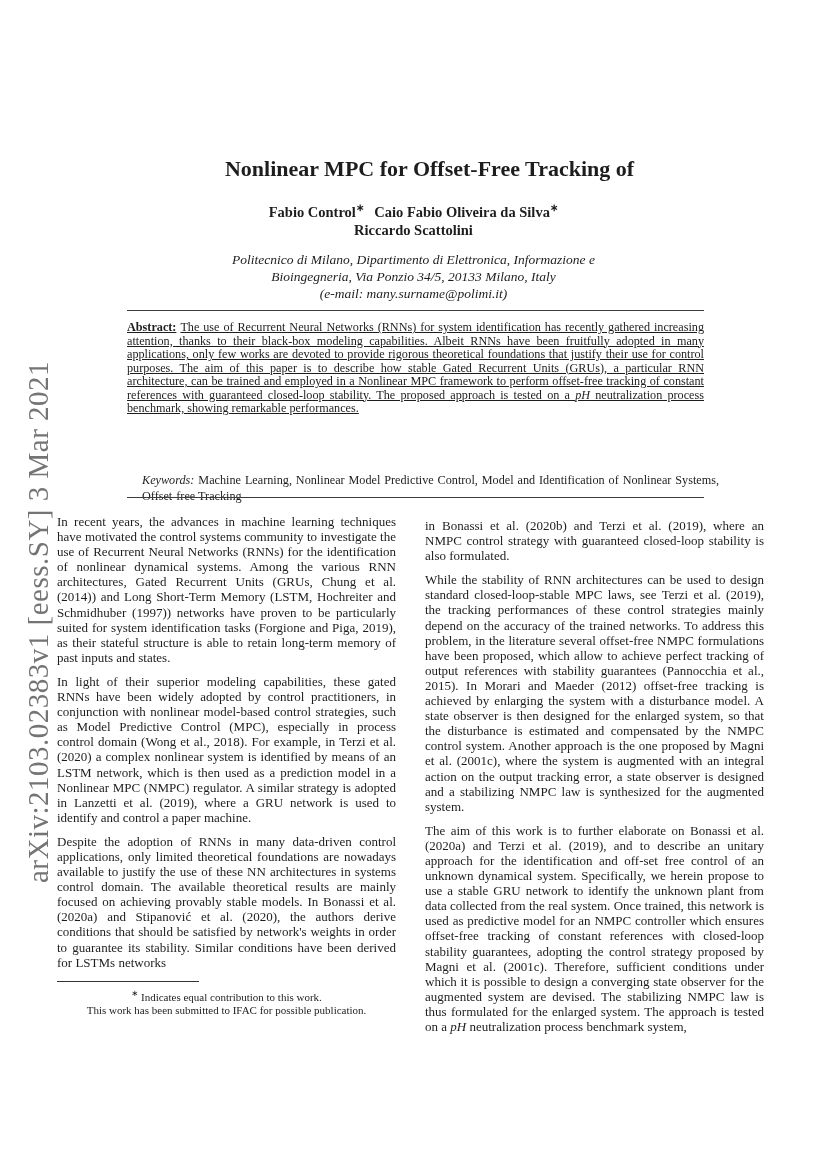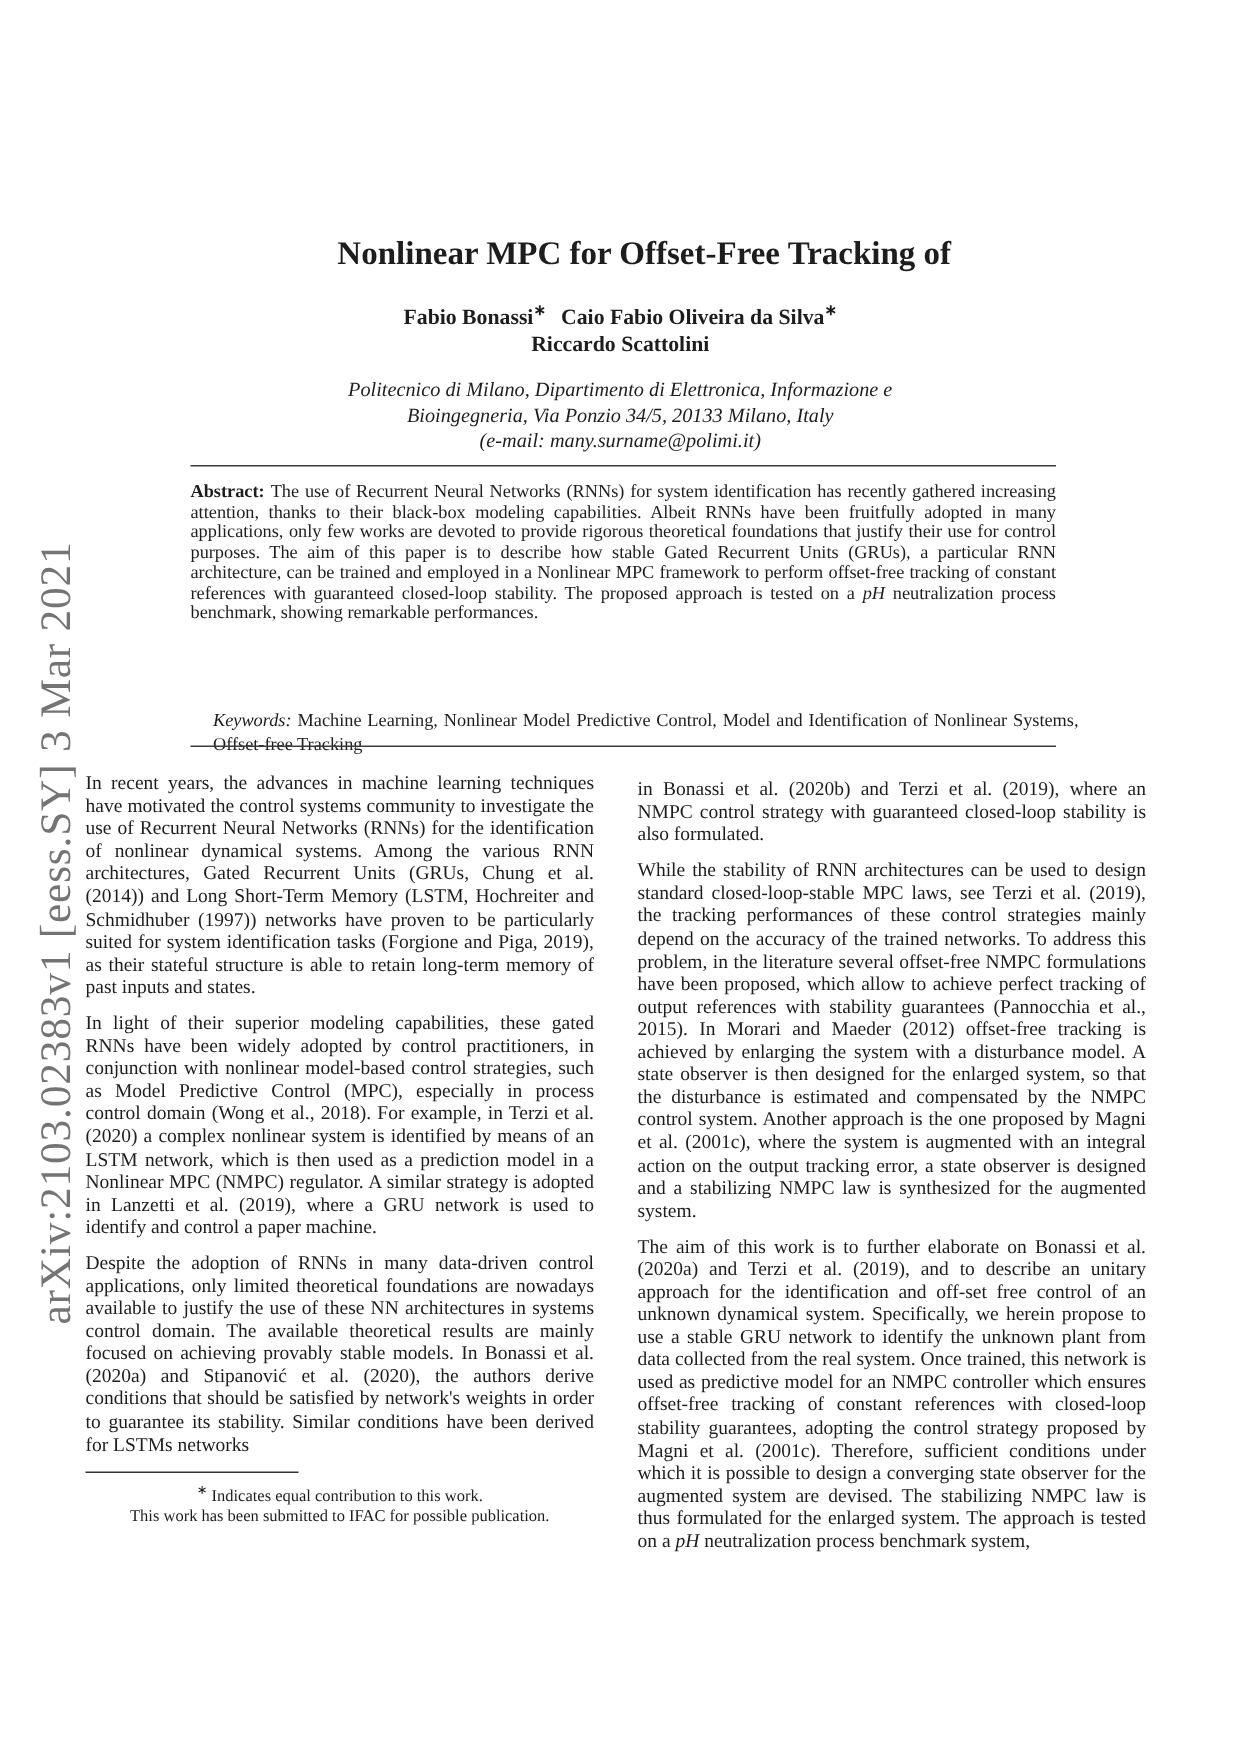--- a/index.html
+++ b/index.html
@@ -32,21 +32,21 @@
   sup.star { font-size:10px; line-height:0; }
   .affiliation {
     position:absolute; top:251px; left:0; width:100%;
     text-align:center; font-style:italic; font-size:13.5px; line-height:17px;
   }
   .rule { position:absolute; left:127px; width:577px; border-top:1.5px solid #3c3c3c; height:0; }
   .rule-top { top:310px; }
   .rule-bottom { top:497px; border-top-width:1.2px; }
   .abstract {
     position:absolute; top:321px; left:127px; width:577px;
-    font-size:12.2px; line-height:13.5px; text-align:justify; margin:0;
+    font-size:12.2px; line-height:13.5px; text-align:justify; margin:0;text-decoration:underline;
   }
   .abstract .label { font-weight:bold; margin-right:4px; }
   .keywords {
     position:absolute; top:458px; left:127px; width:577px;
     font-size:12.2px; line-height:15.5px; text-align:justify; margin:15px;
   }
   .keywords .label { font-style:italic; margin-right:4px; }
   .math-it { font-style:italic; }
   .columns {
     position:absolute; top:514px; left:57px; width:707px;
@@ -64,21 +64,21 @@
   .footnote-block p { margin:0; text-align:center; }
   .footnote-block sup { font-size:8.5px; }
 </style>
 </head>
 <body>
 
 <div class="arxiv-stamp">arXiv:2103.02383v1  [eess.SY]  3 Mar 2021</div>
 
 <h1 class="paper-title"><span>Nonlinear MPC for Offset-Free Tracking of</span><br></h1>
 
-<div class="authors"><span>Fabio Bonassi</span><sup class="star">∗</sup><span class="author-gap">Caio Fabio Oliveira da Silva</span><sup class="star">∗</sup><br><span>Riccardo Scattolini</span></div>
+<div class="authors"><span>Fabio Control</span><sup class="star">∗</sup><span class="author-gap">Caio Fabio Oliveira da Silva</span><sup class="star">∗</sup><br><span>Riccardo Scattolini</span></div>
 
 <div class="affiliation"><span>Politecnico di Milano, Dipartimento di Elettronica, Informazione e</span><br><span>Bioingegneria, Via Ponzio 34/5, 20133 Milano, Italy</span><br><span>(e-mail: many.surname@polimi.it)</span></div>
 
 <div class="rule rule-top"></div>
 
 <p class="abstract"><span class="label">Abstract:</span><span>The use of Recurrent Neural Networks (RNNs) for system identification has recently gathered increasing attention, thanks to their black-box modeling capabilities. Albeit RNNs have been fruitfully adopted in many applications, only few works are devoted to provide rigorous theoretical foundations that justify their use for control purposes. The aim of this paper is to describe how stable Gated Recurrent Units (GRUs), a particular RNN architecture, can be trained and employed in a Nonlinear MPC framework to perform offset-free tracking of constant references with guaranteed closed-loop stability. The proposed approach is tested on a </span><span class="math-it">pH</span><span> neutralization process benchmark, showing remarkable performances.</span></p>
 
 <p class="keywords"><span class="label">Keywords:</span><span>Machine Learning, Nonlinear Model Predictive Control, Model and Identification of Nonlinear Systems, Offset-free Tracking</span></p>
 
 <div class="rule rule-bottom"></div>

